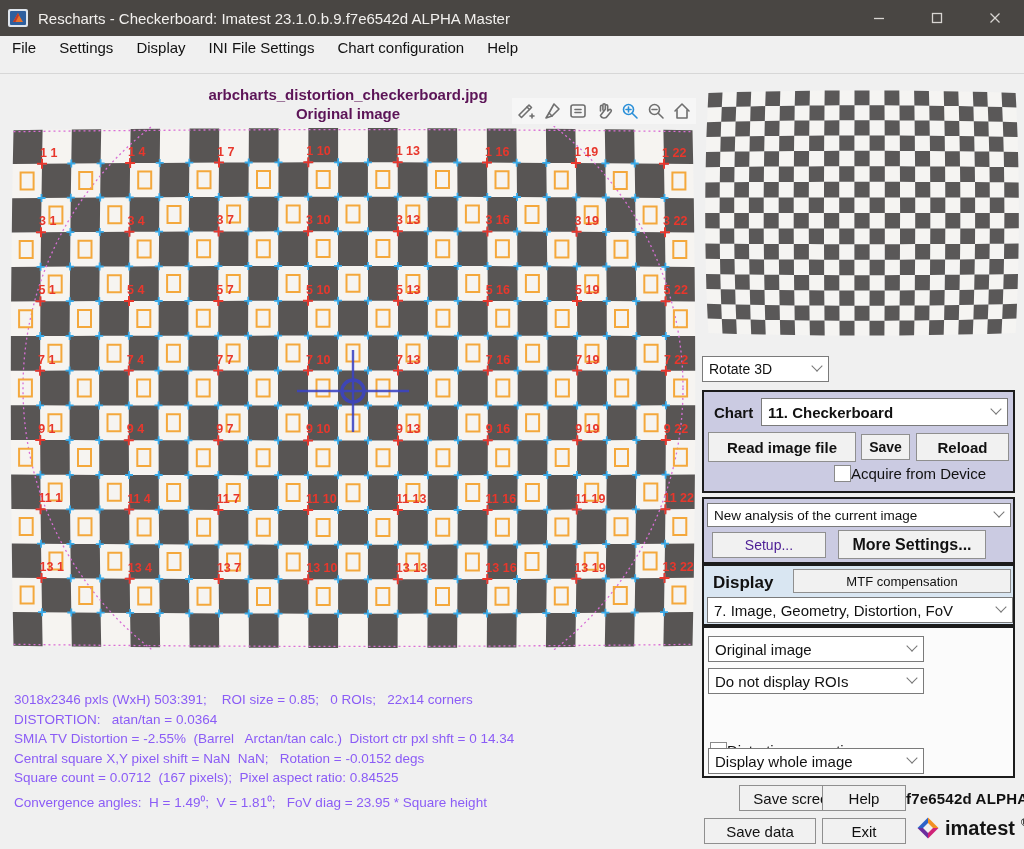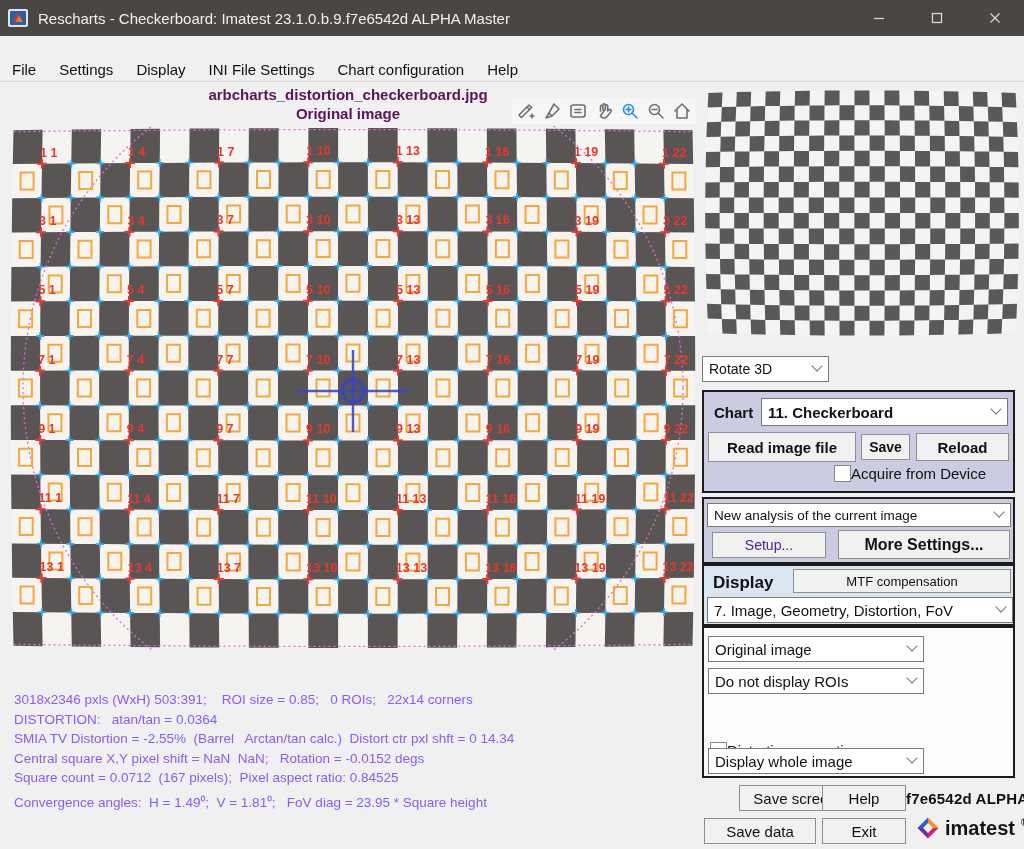--- a/index.html
+++ b/index.html
@@ -11,22 +11,22 @@
   .titlebar{position:absolute;left:0;top:0;width:1024px;height:36px;background:#494643;
             display:flex;align-items:center;color:#f2f0ee;font-size:15px;}
   .appicon{width:20px;height:18px;margin:0 10px 0 8px;background:#dfe5ec;border-radius:2px;
            display:flex;align-items:center;justify-content:center;position:relative;}
   .appicon svg{display:block;}
   .titletext{flex:1;white-space:nowrap;overflow:hidden;}
   .wbtn{width:58px;height:36px;display:flex;align-items:center;justify-content:center;cursor:default;}
   .wbtn svg{stroke:#d8d5d2;stroke-width:1.3;fill:none;}
 
   
-  .menubar{position:absolute;left:0;top:36px;width:1024px;height:46px;background:#f0f0f0;
-           border-bottom:1px solid #d7d7d7;display:flex;align-items:flex-end;font-size:15px;}
+  .menubar{position:absolute;left:0;top:36px;width:1024px;height:38px;background:#f0f0f0;
+           border-bottom:1px solid #d7d7d7;display:flex;align-items:flex-start;font-size:15px;}
   .menuitem{padding:3px 8px;margin-right:7px;white-space:nowrap;}
   .menuitem:first-child{margin-left:4px;}
 
   
   .figtitle{position:absolute;left:53px;top:85px;width:590px;text-align:center;
             color:#5c1457;font-weight:bold;font-size:15px;line-height:19px;}
   .axtoolbar{position:absolute;left:512px;top:98px;display:flex;gap:2px;background:#f6f6f6;
              padding:1px 2px;}
   .axicon{width:24px;height:24px;display:flex;align-items:center;justify-content:center;}
   .axicon svg{stroke:#6f6f6f;fill:none;stroke-width:1.6;stroke-linecap:round;stroke-linejoin:round;}
@@ -259,21 +259,21 @@
       <span>Acquire from Device</span>
     </div>
   </div>
 
   <div class="panel p-analysis">
     <div class="sel" style="left:3px;top:4px;width:304px;height:24px;font-size:13.5px;">
       <span>New analysis of the current image</span>
       <span class="chev"></span>
     </div>
     <div class="btn" style="left:8px;top:33px;width:114px;height:26px;font-size:14px;color:#4c1d95;">Setup...</div>
-    <div class="btn" style="left:134px;top:31px;width:172px;height:29px;font-weight:bold;font-size:16px;">More Settings...</div>
+    <div class="btn" style="left:134px;top:31px;width:148px;height:29px;font-weight:bold;font-size:16px;">More Settings...</div>
   </div>
 
   <div class="panel p-display">
     <span class="plabel" style="left:9px;top:7px;font-size:17px;">Display</span>
     <div class="btn" style="left:89px;top:3px;width:218px;height:24px;font-size:13px;">MTF compensation</div>
     <div class="sel" style="left:3px;top:31px;width:306px;height:26px;">
       <span>7. Image, Geometry, Distortion, FoV</span>
       <span class="chev"></span>
     </div>
   </div>

